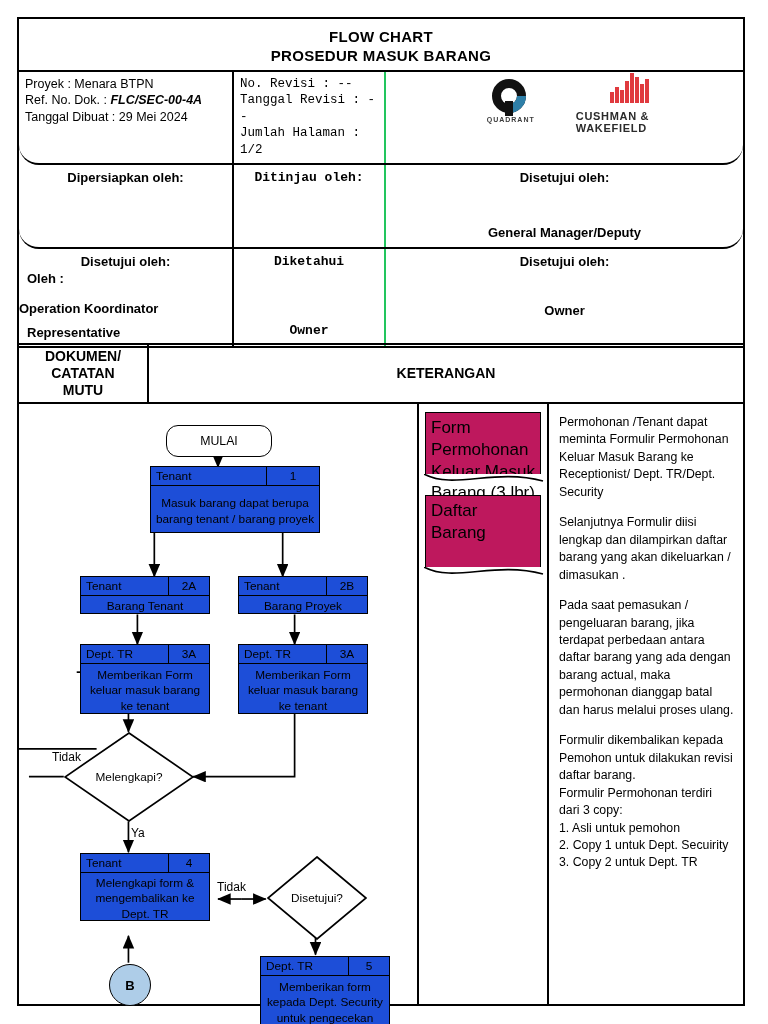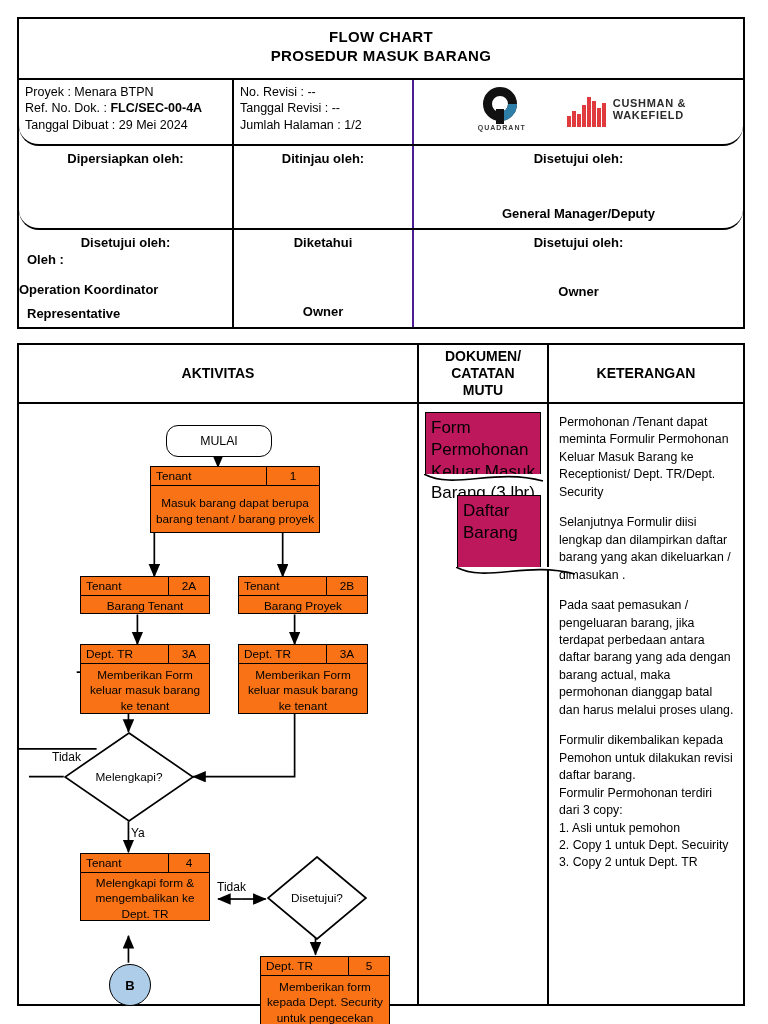--- a/index.html
+++ b/index.html
@@ -1,29 +1,29 @@
 <!DOCTYPE html>
 <html><head>
 <meta charset="utf-8">
 <style>
   html,body{margin:0;padding:0;background:#ffffff;}
   body{width:768px;height:1024px;font-family:"Liberation Sans",sans-serif;color:#000;}
   .page{position:relative;width:768px;height:1024px;}
 
   
   .hdr{position:absolute;left:17px;top:17px;width:728px;border:2px solid #000;box-sizing:border-box;}
-  .hdr-title{border-bottom:2px solid #000;text-align:center;padding:9px 4px 12px;}
+  .hdr-title{border-bottom:2px solid #000;text-align:center;padding:9px 4px 4px;}
   .hdr-title div{font-weight:bold;font-size:15px;line-height:1.25;letter-spacing:.3px;}
   .hdr-row{display:flex;border-bottom:2px solid #000;border-radius:20px;}
   .hdr-row:last-child{border-bottom:none;}
   .c1{width:215px;border-right:2px solid #000;box-sizing:border-box;}
-  .c2{width:180px;border-right:2px solid #4c1d95;box-sizing:border-box;}
+  .c2{width:152px;border-right:2px solid #22c55e;box-sizing:border-box;font-family:Liberation Mono, monospace;}
   .c3{flex:1;box-sizing:border-box;}
   .meta{padding:4px 6px 5px;font-size:12.5px;line-height:1.32;}
-  .meta b{font-weight:bold;}
+  .meta b{font-weight:bold;font-style:italic;}
   .logos{display:flex;align-items:center;justify-content:center;gap:34px;height:64px;}
   .sigcell{padding:5px 4px 6px;text-align:center;font-size:13px;font-weight:bold;box-sizing:border-box;}
   .sig-r1{height:82px;position:relative;}
   .sig-r2{height:97px;position:relative;}
   .sig-top{display:block;}
   .sig-bot{position:absolute;left:0;right:0;bottom:6px;text-align:center;font-weight:bold;font-size:13px;}
   .sig-bot.left{text-align:left;padding-left:8px;}
   .sig-bot.leftish{text-align:left;bottom:30px;}
   .sub-left{position:absolute;left:8px;top:22px;font-weight:bold;font-size:13px;}
   .gm{position:absolute;left:0;right:0;bottom:7px;text-align:center;font-weight:bold;font-size:13px;}
@@ -34,21 +34,21 @@
   .ql{position:relative;width:62px;height:50px;}
   .ql .ring{position:absolute;left:12px;top:0;width:34px;height:34px;border-radius:50%;
         border:9px solid #111;box-sizing:border-box;}
   .ql .seg{position:absolute;left:29px;top:17px;width:17px;height:17px;overflow:hidden;}
   .ql .seg::before{content:"";position:absolute;left:-17px;top:-17px;width:34px;height:34px;
         border-radius:50%;border:9px solid #2e7fa8;box-sizing:border-box;}
   .ql .tab{position:absolute;left:25px;top:22px;width:8px;height:15px;background:#111;}
   .ql .qtxt{position:absolute;left:0;top:37px;width:62px;text-align:center;font-size:7px;
         letter-spacing:1px;color:#3b3b3b;font-weight:bold;}
   
-  .cw{display:flex;align-items:flex-start;gap:7px;}
+  .cw{display:flex;align-items:flex-end;gap:7px;flex-direction:column;}
   .cw .bars{display:flex;align-items:flex-end;gap:1px;height:30px;}
   .cw .bars i{display:block;width:4px;background:#e03a3e;}
   .cw .wtxt{font-size:11px;font-weight:bold;line-height:1.12;color:#2b2b2b;letter-spacing:.7px;}
 
   
   .flow{position:absolute;left:17px;top:343px;width:728px;height:663px;border:2px solid #000;box-sizing:border-box;}
   .fhead{display:flex;border-bottom:2px solid #000;height:57px;}
   .fh1{width:400px;border-right:2px solid #000;box-sizing:border-box;display:flex;align-items:center;justify-content:center;}
   .fh2{width:130px;border-right:2px solid #000;box-sizing:border-box;display:flex;align-items:center;justify-content:center;text-align:center;}
   .fh3{flex:1;display:flex;align-items:center;justify-content:center;}
@@ -62,21 +62,21 @@
 
   
   .doc{position:relative;border:1.6px solid #000;border-bottom:none;background:#be185d;
        padding:4px 5px 6px;font-size:17px;line-height:1.28;margin-bottom:20px;}
   .doc .wave{position:absolute;left:-1.6px;right:-1.6px;bottom:-13px;height:14px;}
 
   
   .node{position:absolute;box-sizing:border-box;}
   .terminator{border:1.7px solid #000;border-radius:12px;display:flex;align-items:center;
        justify-content:center;font-size:12.3px;background:#fff;}
-  .proc{border:1.4px solid #000;background:#f97316;}
+  .proc{border:1.4px solid #000;background:#1d4ed8;}
   .proc .hdrrow{display:flex;border-bottom:1.4px solid #000;height:18px;}
   .proc .hdrrow .lbl{flex:1;border-right:1.4px solid #000;padding-left:5px;display:flex;
        align-items:center;font-size:11.8px;}
   .proc .hdrrow .num{width:52px;display:flex;align-items:center;justify-content:center;font-size:11.8px;}
   .proc .bodyrow{display:flex;align-items:center;justify-content:center;text-align:center;
        font-size:11.8px;line-height:1.3;padding:2px 4px;}
   .diamond{position:absolute;}
   .diamond svg{position:absolute;left:0;top:0;}
   .diamond .dtxt{position:absolute;left:0;top:0;width:100%;height:100%;display:flex;
        align-items:center;justify-content:center;font-size:11.8px;}
@@ -167,23 +167,20 @@
       <div class="c3 sigcell sig-r2">
         <span class="sig-top">Disetujui oleh:</span>
         <span class="ownr">Owner</span>
       </div>
     </div>
   </div>
 
   <div class="flow">
 
     <div class="fhead">
-      <div class="fh1">
-        <span>AKTIVITAS</span>
-      </div>
       <div class="fh2">
         <span>
           <span style="display:block">DOKUMEN/</span>
           <span style="display:block">CATATAN</span>
           <span style="display:block">MUTU</span>
         </span>
       </div>
       <div class="fh3">
         <span>KETERANGAN</span>
       </div>
@@ -319,21 +316,21 @@
 
       <div class="col-dok">
         <div class="doc" style="height:52px;">
           <span>Form Permohonan Keluar Masuk Barang (3 lbr)</span>
           <svg class="wave" viewBox="0 0 120 14" preserveAspectRatio="none">
             <path d="M0,0 C30,16 70,-6 119,7 L119,0 L0,0 z" fill="#fff" stroke="none"></path>
             <path d="M0,0 C30,16 70,-6 119,7" fill="none" stroke="#000" stroke-width="1.6"></path>
             <line x1="0" y1="0" x2="0" y2="1" stroke="#000" stroke-width="1.6"></line>
           </svg>
         </div>
-        <div class="doc" style="height:62px;margin-left:32px;">
+        <div class="doc" style="height:62px;">
           <span>Daftar Barang</span>
           <svg class="wave" viewBox="0 0 120 14" preserveAspectRatio="none">
             <path d="M0,0 C30,16 70,-6 119,7 L119,0 L0,0 z" fill="#fff" stroke="none"></path>
             <path d="M0,0 C30,16 70,-6 119,7" fill="none" stroke="#000" stroke-width="1.6"></path>
           </svg>
         </div>
       </div>
 
       <div class="col-ket">
         <p class="ket-p">Permohonan /Tenant dapat meminta Formulir Permohonan Keluar Masuk Barang ke Receptionist/ Dept. TR/Dept. Security</p>

